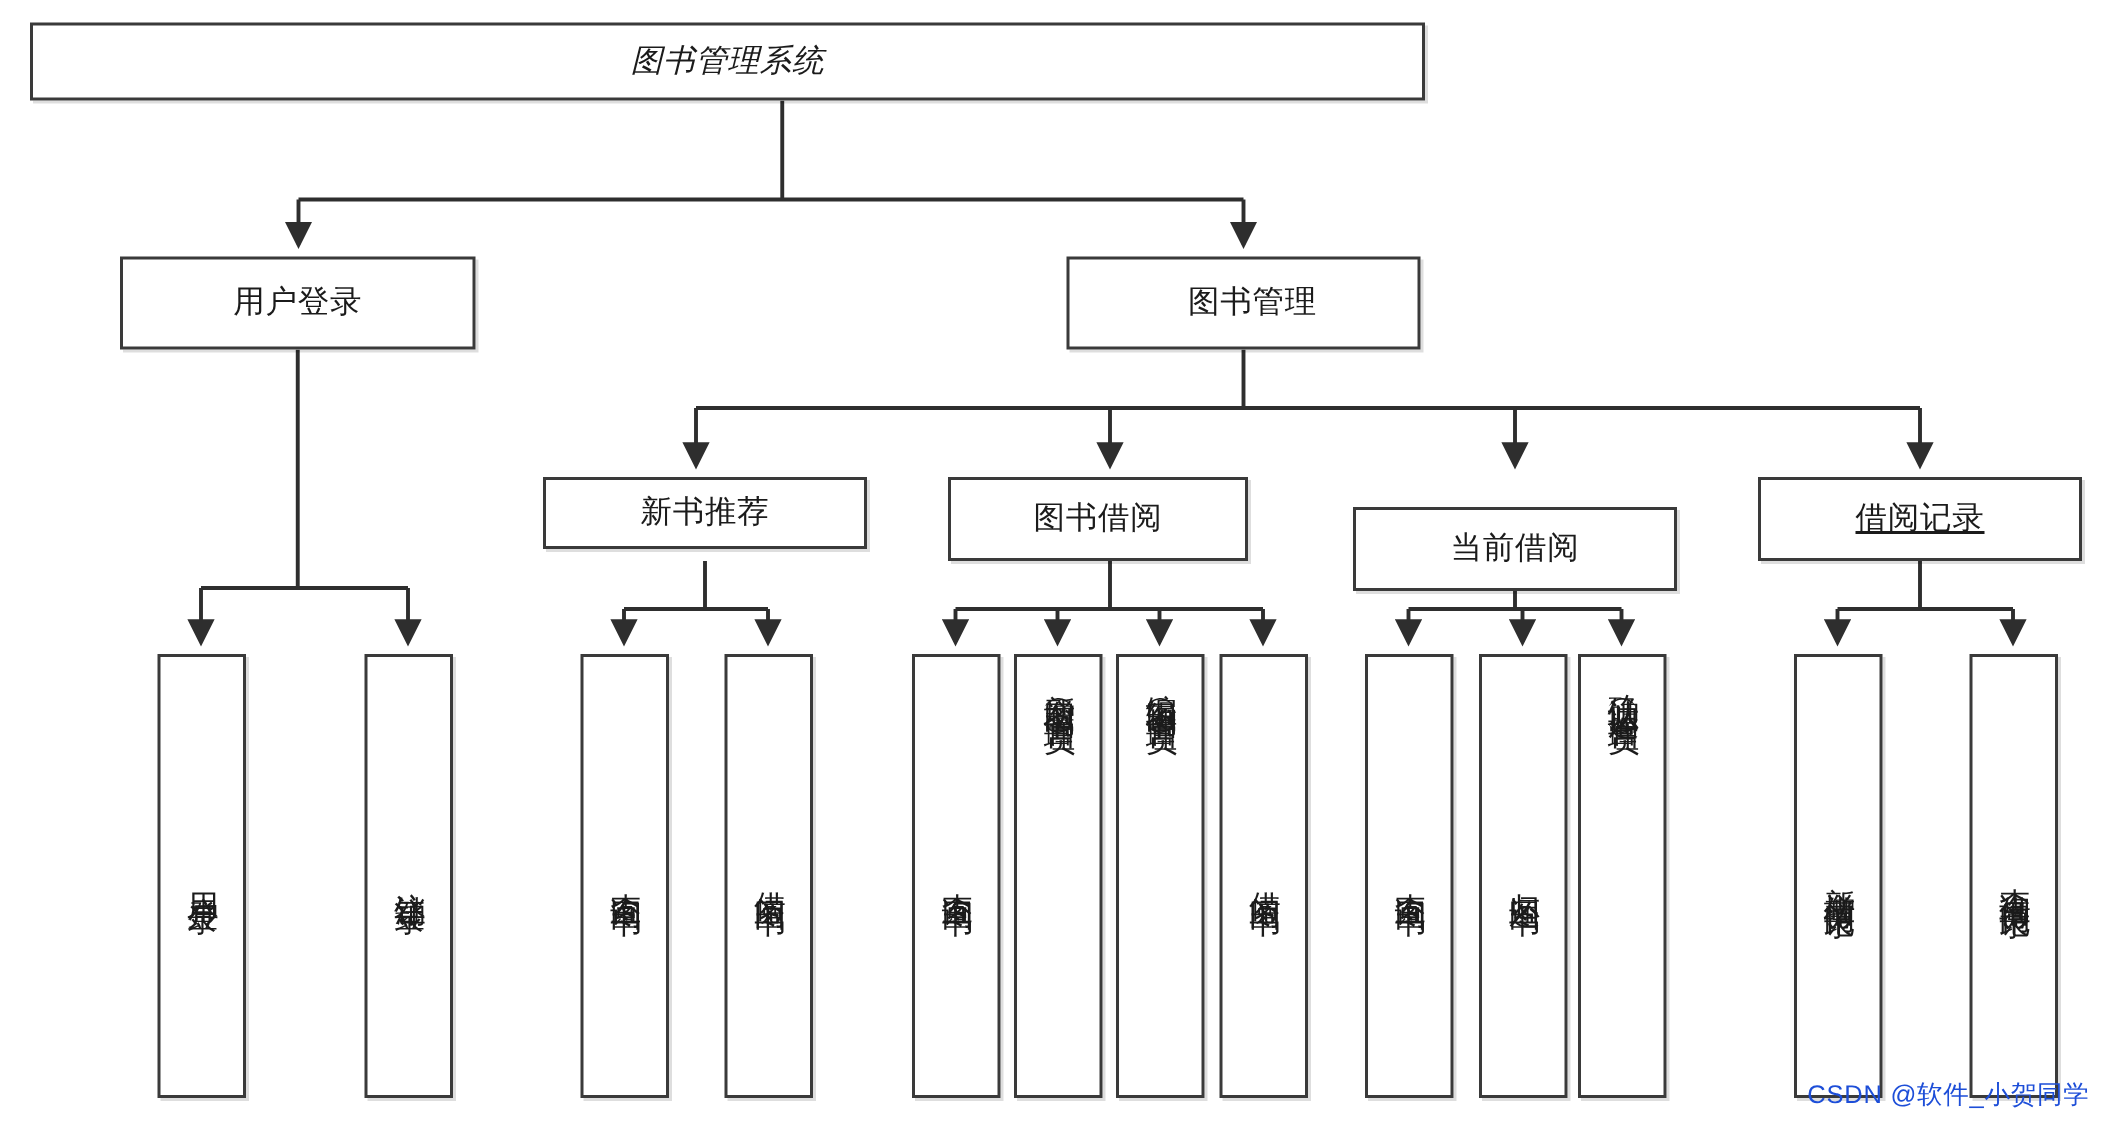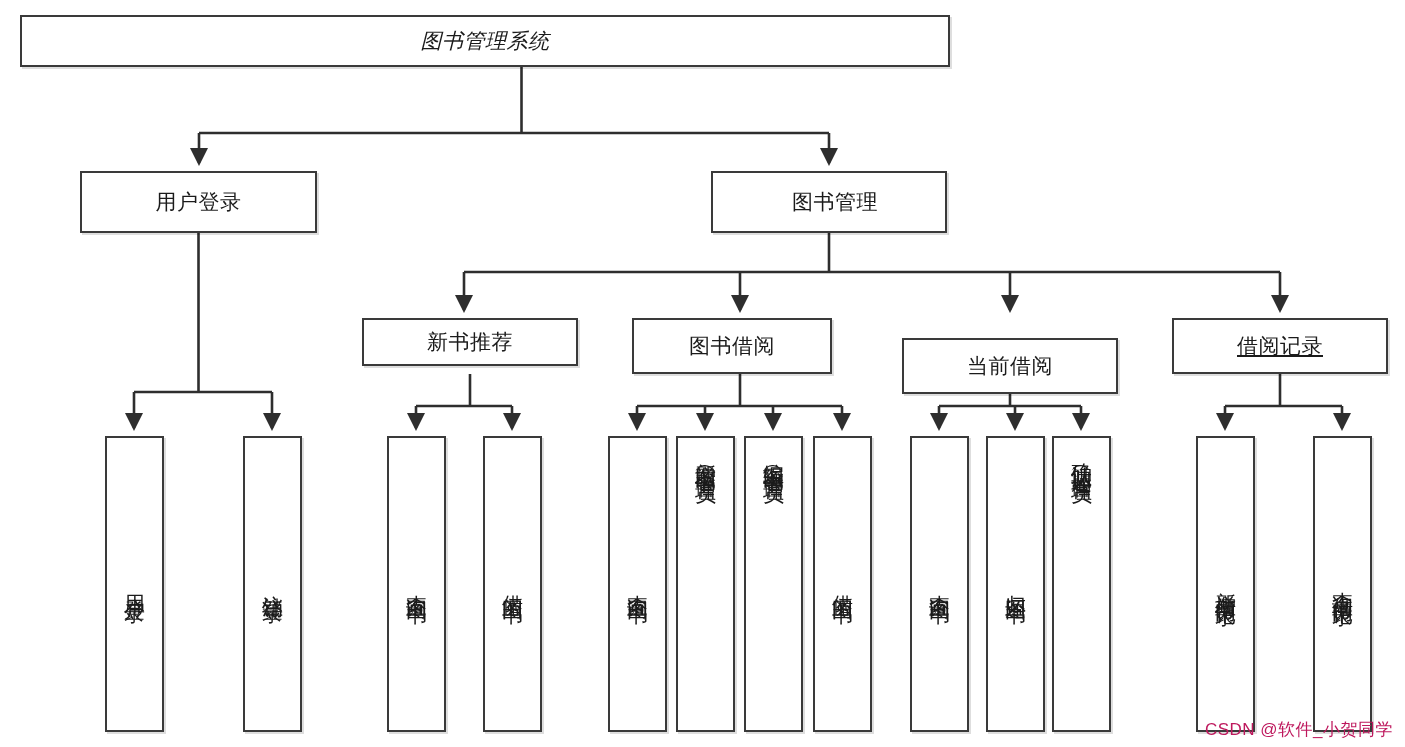--- a/index.html
+++ b/index.html
@@ -59,21 +59,21 @@
   }
   .node.vertical.centered {
     align-items: center;
     padding-top: 0;
   }
   .watermark {
     position: absolute;
     right: 12px;
     bottom: 6px;
     font-size: 17px;
-    color: #be185d;
+    color: #1d4ed8;
     letter-spacing: 0.5px;
     z-index: 3;
     white-space: nowrap;
     margin-left: 20px;
   }
 </style>
 </head>
 <body>
 
 <div id="diagram-root">

